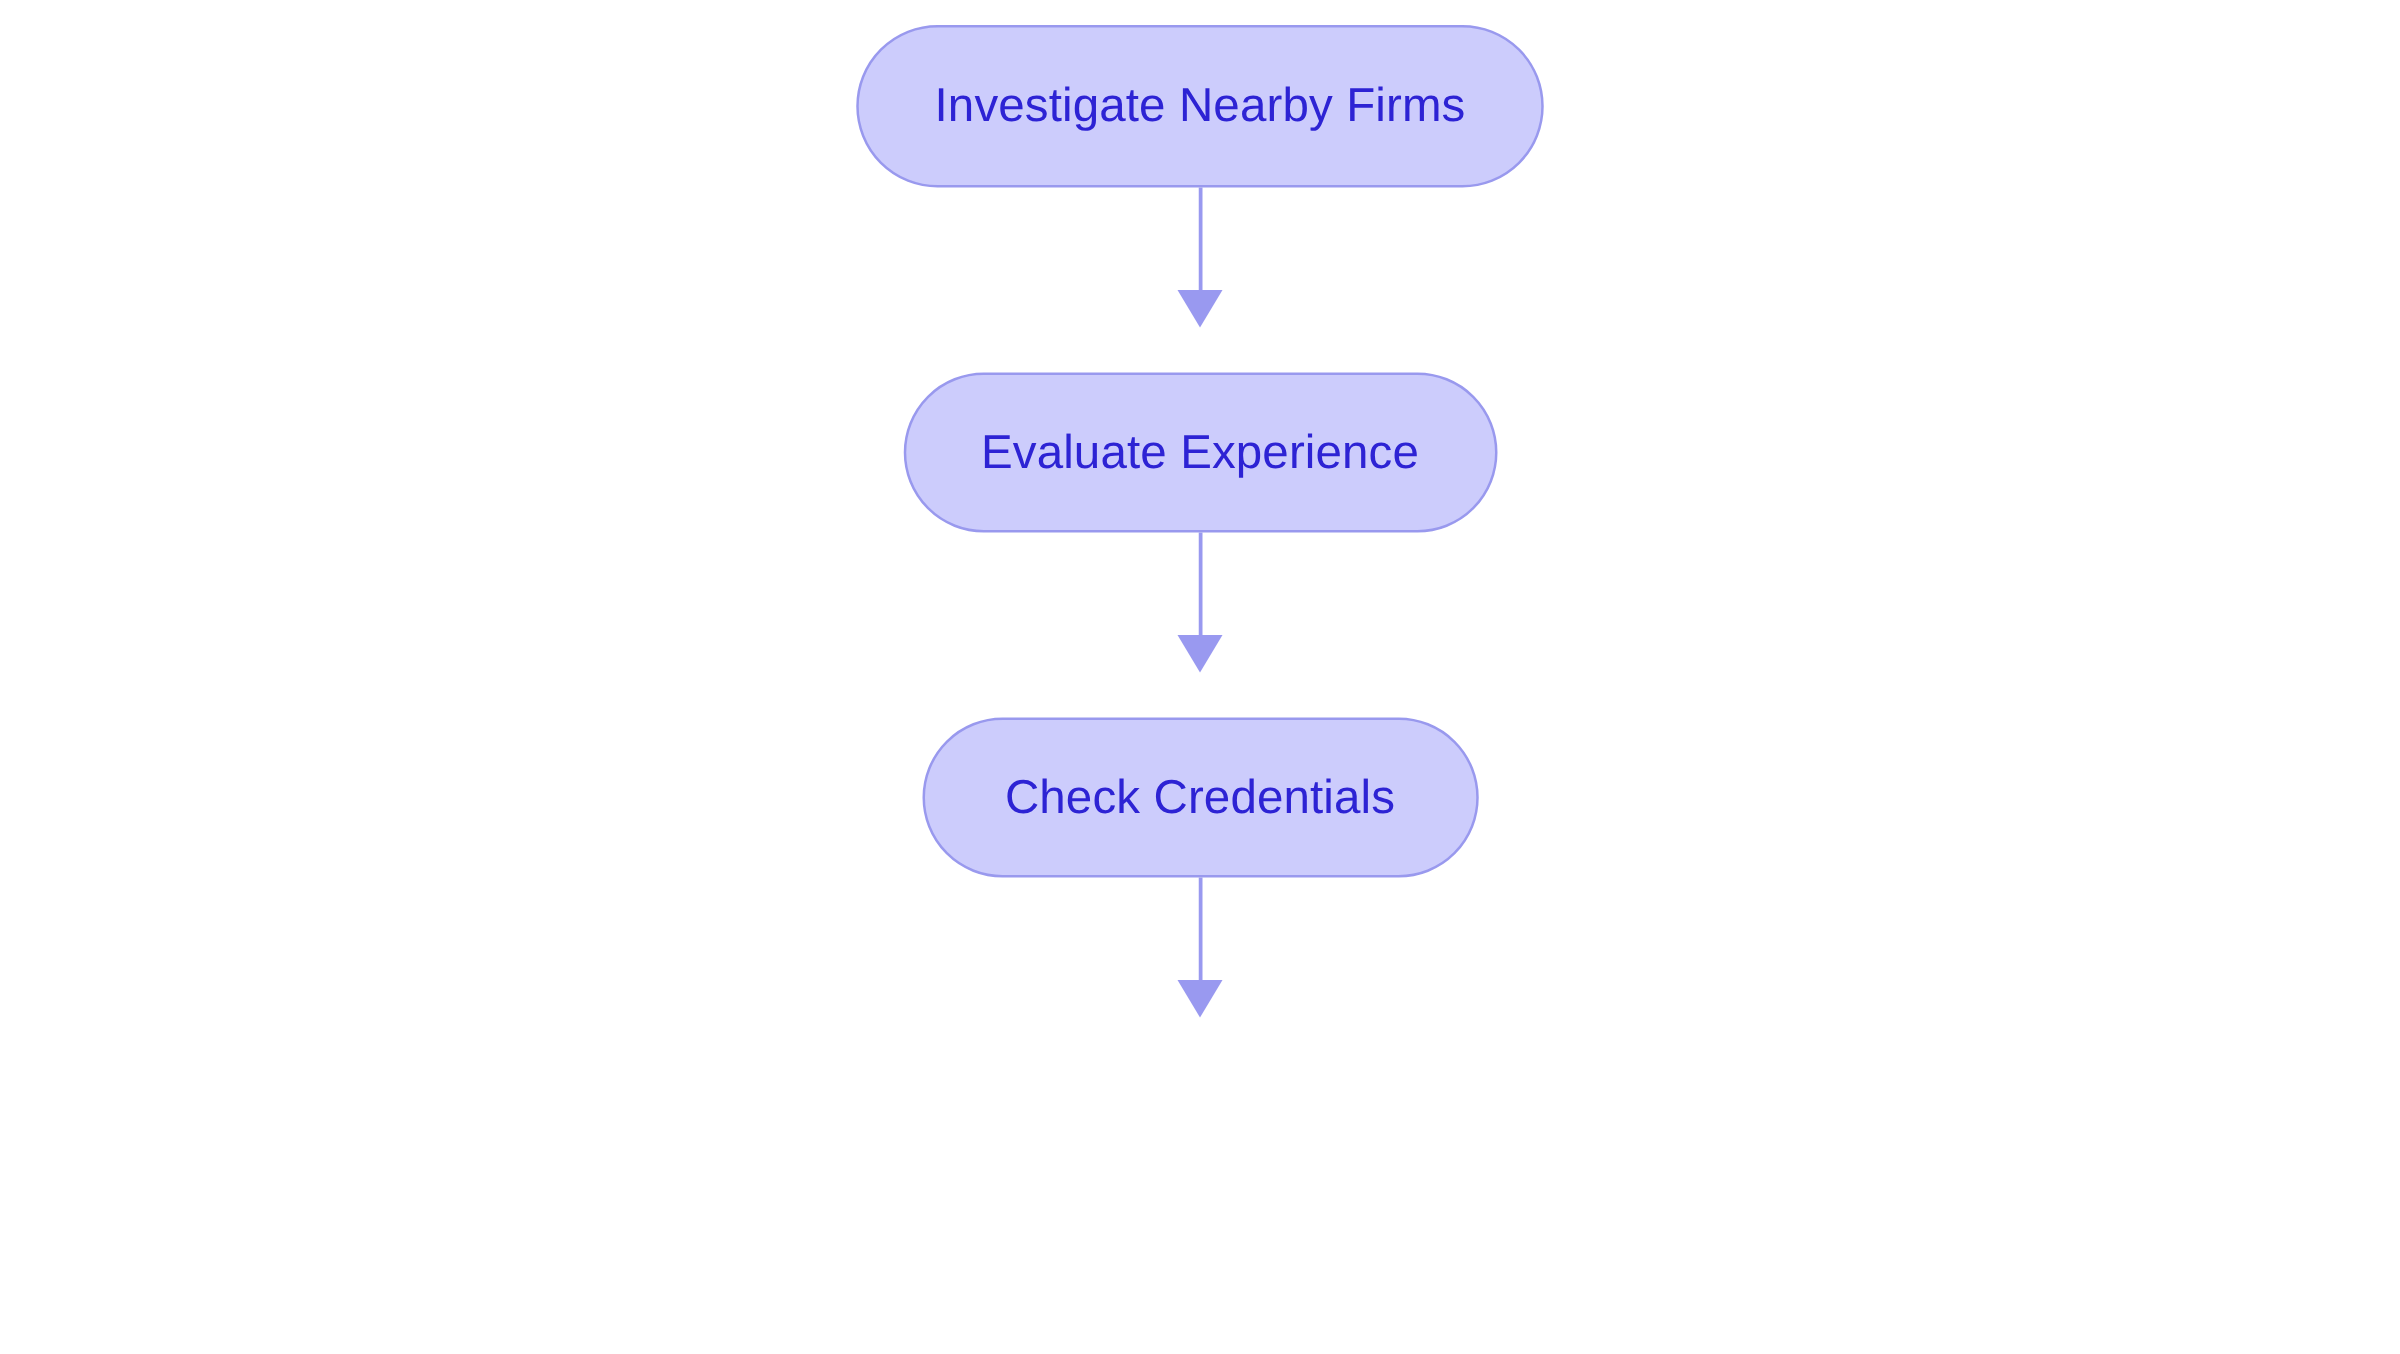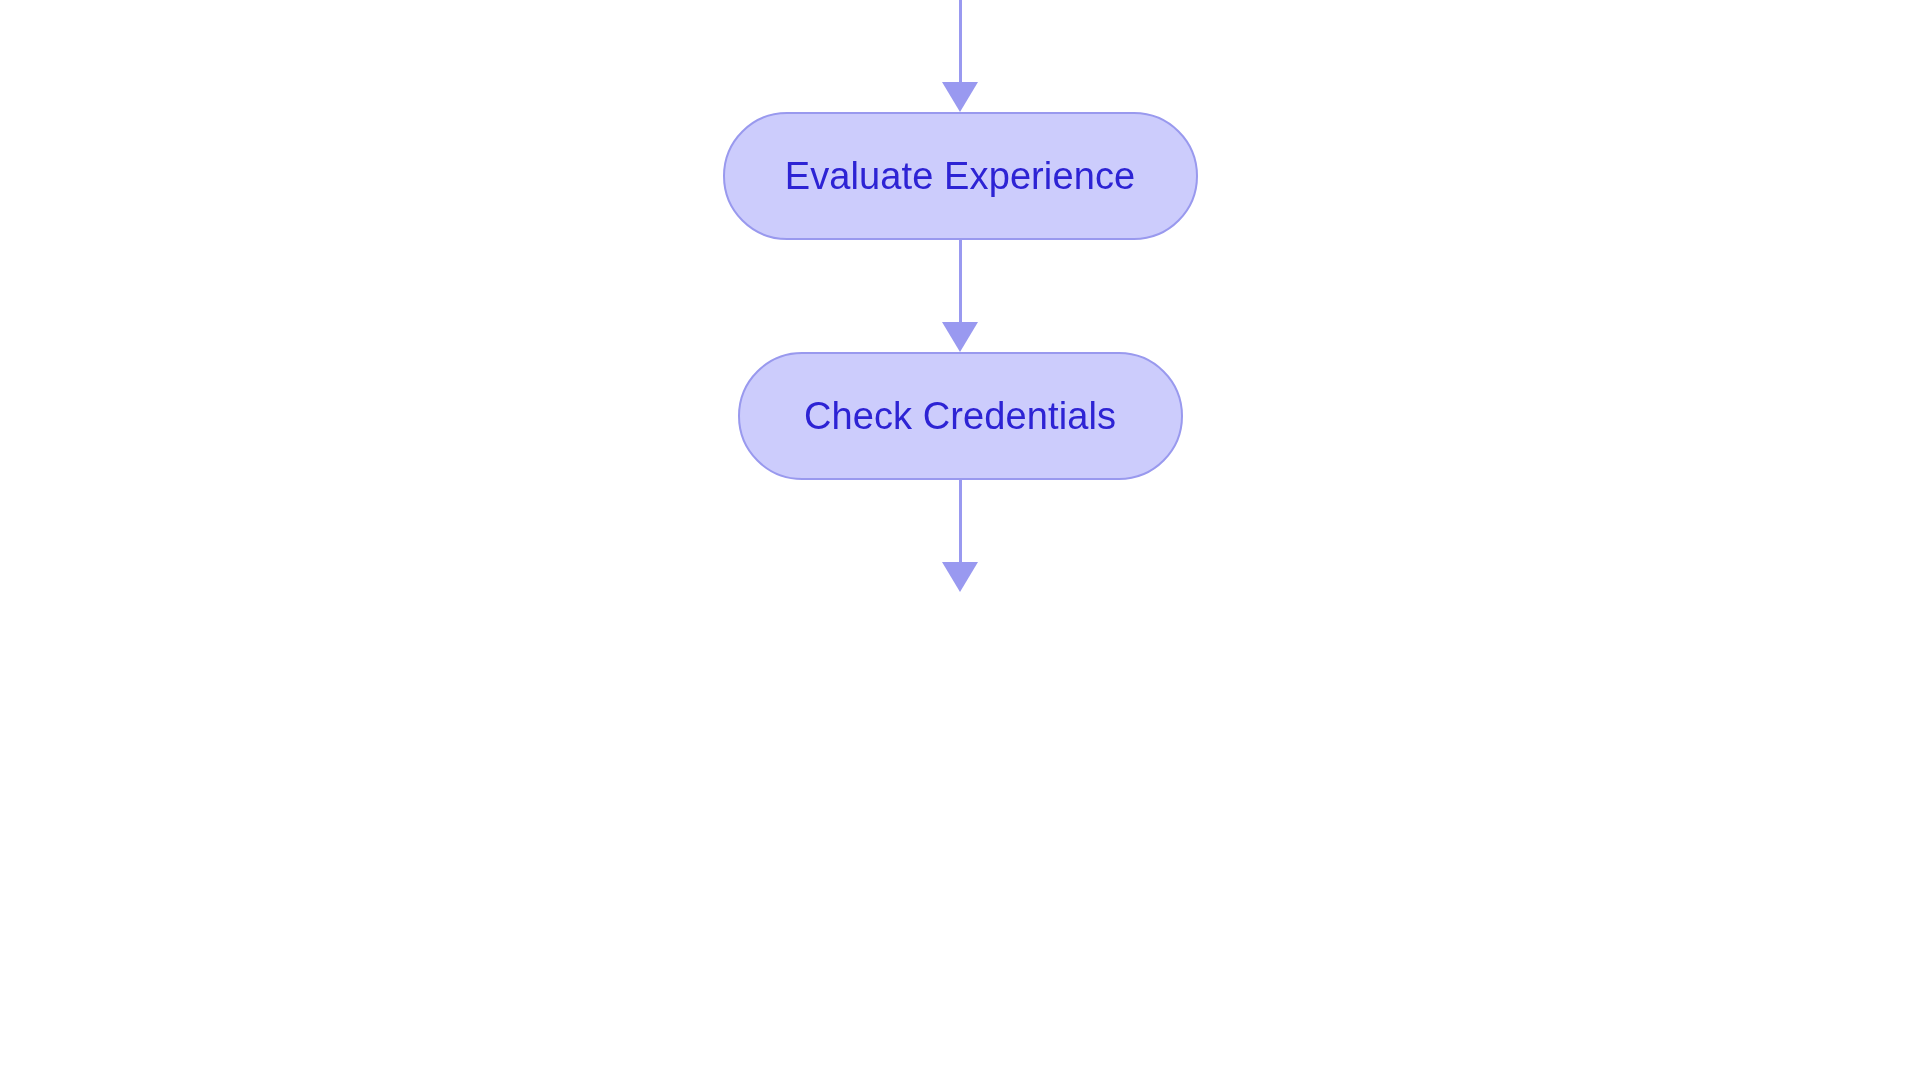--- a/index.html
+++ b/index.html
@@ -35,20 +35,21 @@
   .node {
     box-sizing: border-box;
     background: #ccccfc;
     border: 2px solid #9999ee;
     border-radius: 9999px;
     display: flex;
     align-items: center;
     justify-content: center;
     position: relative;
     z-index: 2;
+    margin-top: 36px;
   }
 
   .node-label {
     color: #2d23d4;
     font-size: 38px;
     font-weight: 400;
     line-height: 1;
     letter-spacing: 0.1px;
     white-space: nowrap;
     font-family: "Liberation Sans", sans-serif;
@@ -87,20 +88,23 @@
   .connector-0 { height: 112px; }
   .connector-1 { height: 112px; }
   .connector-2 { height: 112px; }
 </style>
 </head>
 <body>
 
 <div id="flowchart-canvas">
   <div class="flow-column">
 
+    <div class="node node-0">
+      <span class="node-label">Investigate Nearby Firms</span>
+    </div>
 
     <div class="connector connector-0">
       <div class="connector-line"></div>
       <div class="connector-arrow"></div>
     </div>
 
     <div class="node node-1">
       <span class="node-label">Evaluate Experience</span>
     </div>
 

